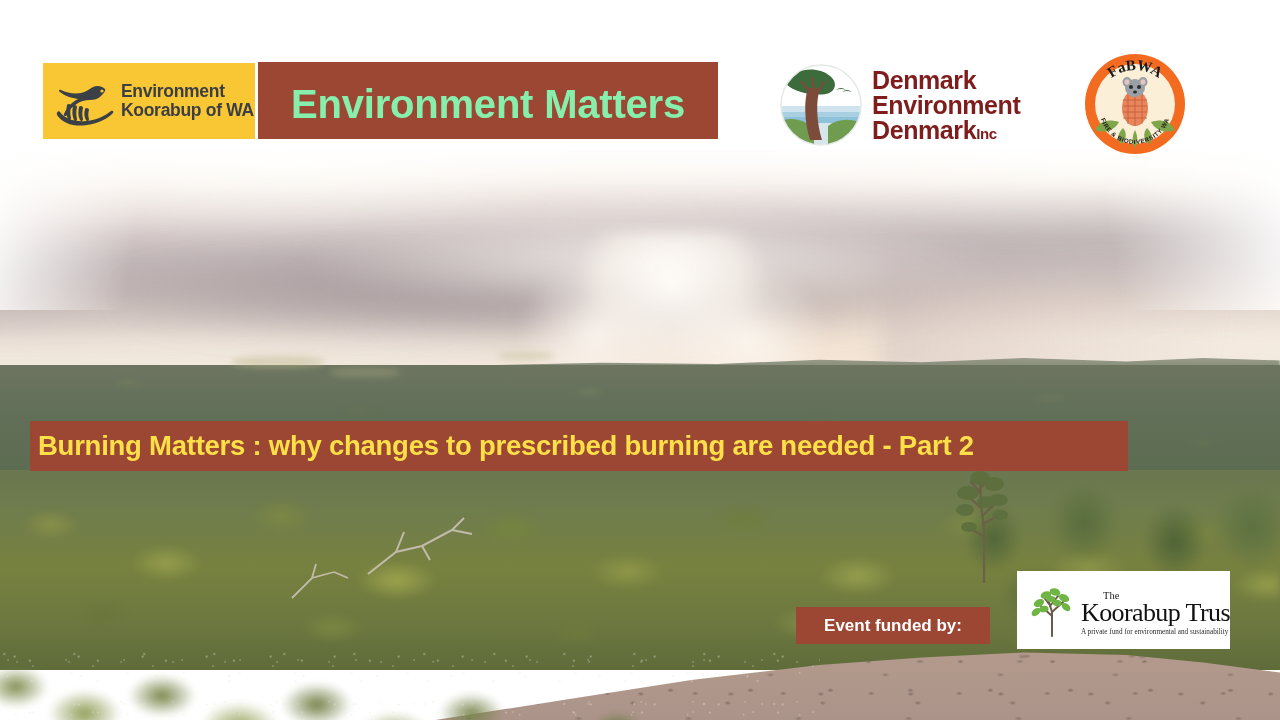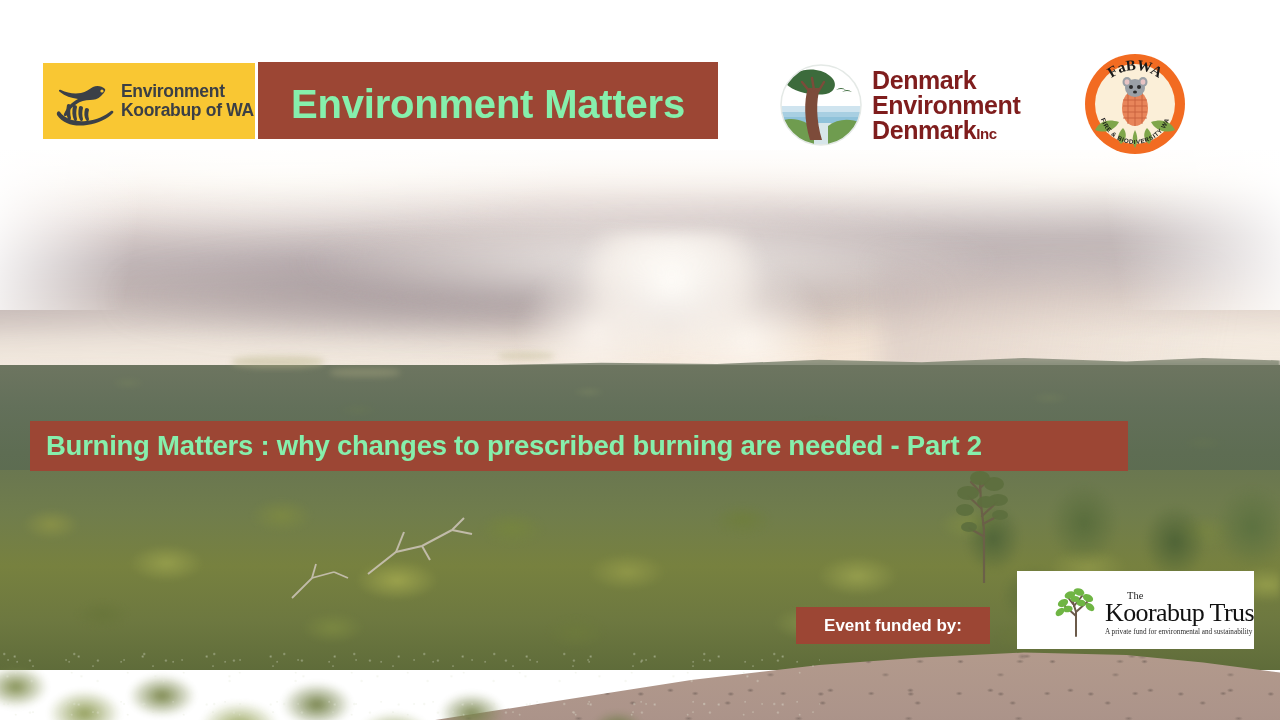--- a/index.html
+++ b/index.html
@@ -410,24 +410,24 @@
   .title-banner {
     position: absolute;
     left: 30px; top: 421px;
     width: 1098px; height: 50px;
     background: #9C4634;
     display: flex;
     align-items: center;
     z-index: 6;
   }
   .title-banner span {
-    color: #86efac;
+    color: #fde047;
     font-weight: bold;
     font-size: 27.5px;
-    padding-left: 16px;
+    padding-left: 8px;
     letter-spacing: -0.25px;
     white-space: nowrap;
   }
 
   .funded-banner {
     position: absolute;
     left: 796px; top: 607px;
     width: 194px; height: 37px;
     background: #9C4634;
     display: flex;
@@ -444,21 +444,20 @@
 
   .koorabup-box {
     position: absolute;
     left: 1017px; top: 571px;
     width: 213px; height: 78px;
     background: #ffffff;
     z-index: 6;
     display: flex;
     align-items: center;
     overflow: hidden;
-    padding-left: 24px;
   }
   .koorabup-mark { width: 56px; height: 56px; flex: 0 0 auto; margin-left: 8px; }
   .koorabup-text { margin-left: 0px; position: relative; width: 146px; }
   .koorabup-the {
     position: absolute;
     left: 22px; top: -20px;
     font-size: 10.5px;
     color: #1a1a1a;
     font-family: "Liberation Serif", serif;
   }

